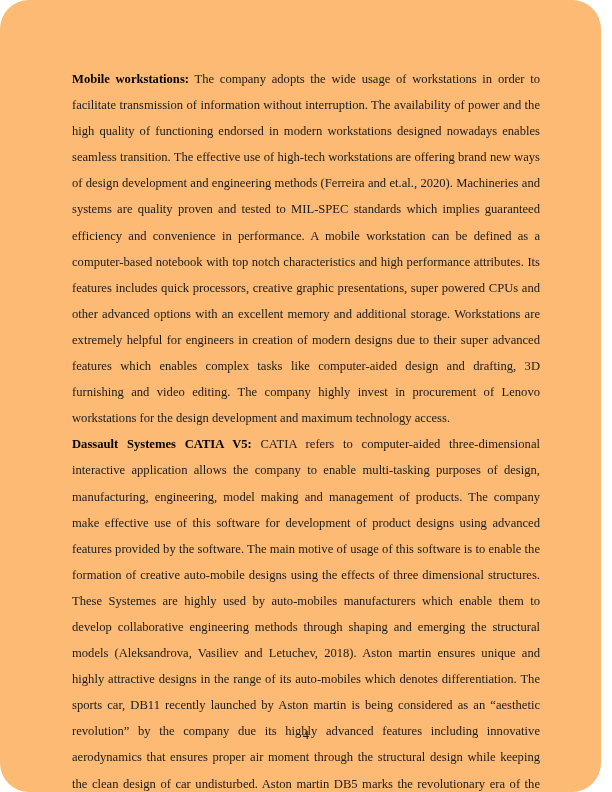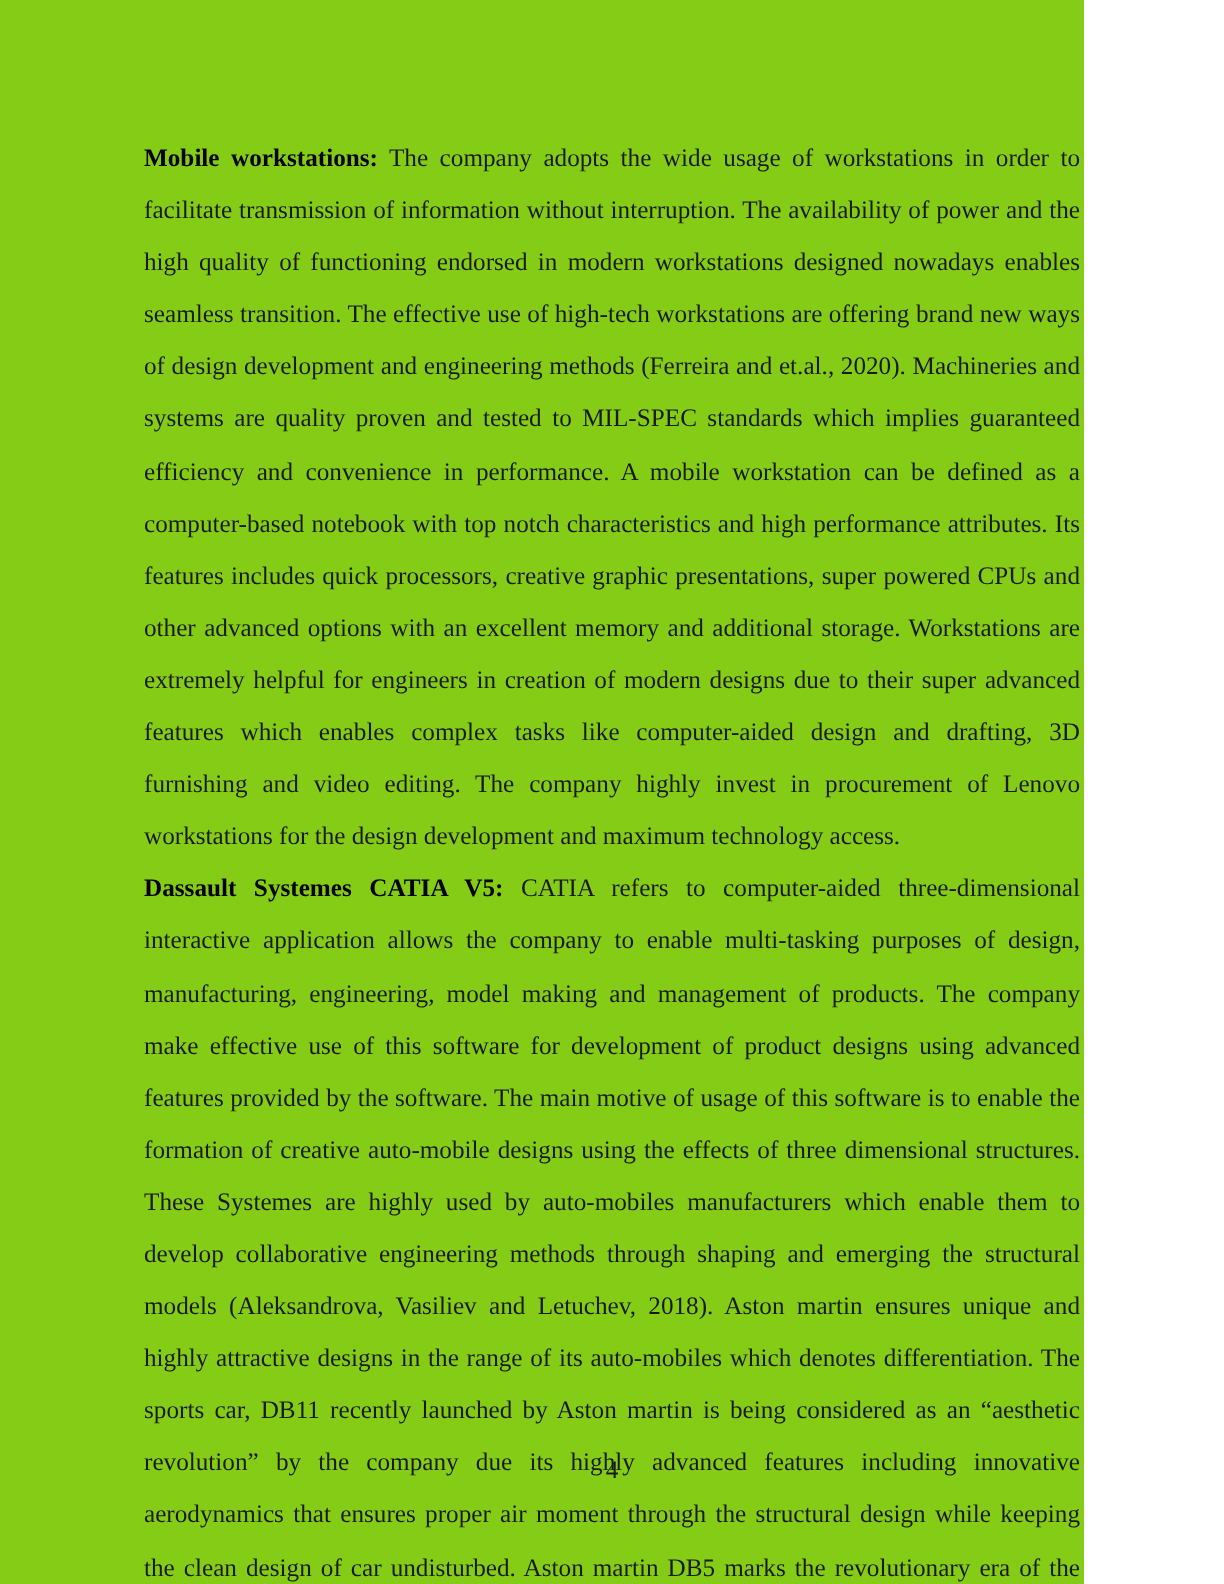--- a/index.html
+++ b/index.html
@@ -12,23 +12,24 @@
     height: 792px;
     position: relative;
     font-family: "Liberation Serif", "DejaVu Serif", serif;
     color: #000000;
     overflow: hidden;
   }
   .page {
     position: absolute;
     left: 0;
     top: 0;
-    width: 542px;
+    width: 601px;
     height: 792px;
-    background: #84cc16;
+    background: #fdba74;
+    border-radius: 29px;
   }
   .content {
     position: absolute;
     left: 72px;
     top: 66px;
     width: 468px;
   }
   .para {
     margin: 0;
     text-align: justify;

